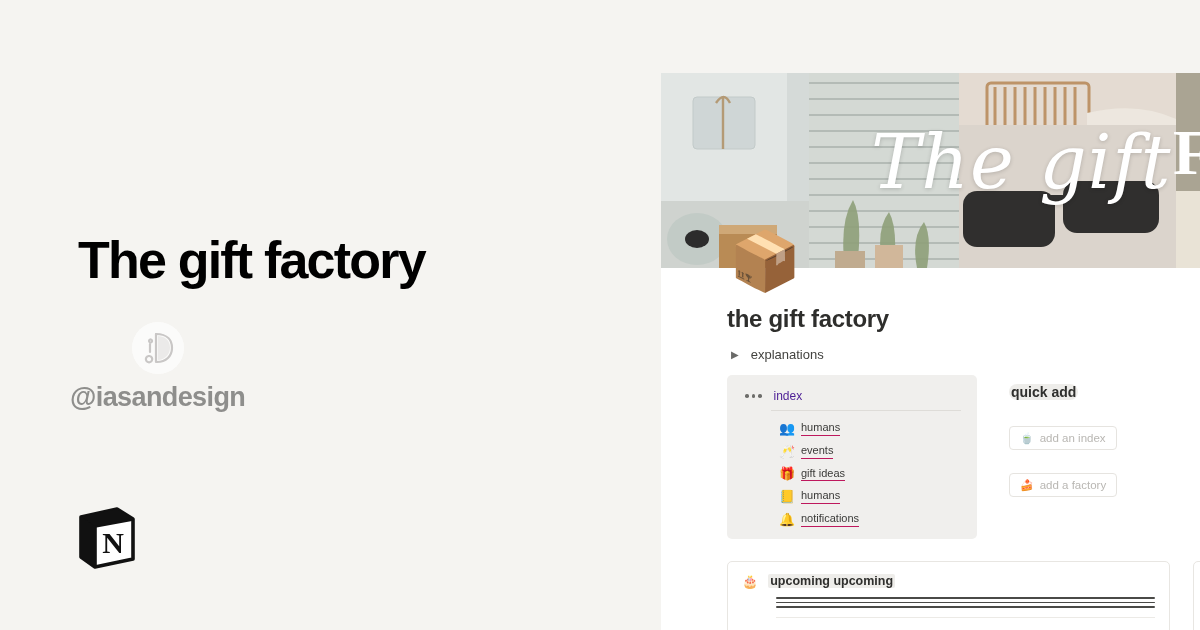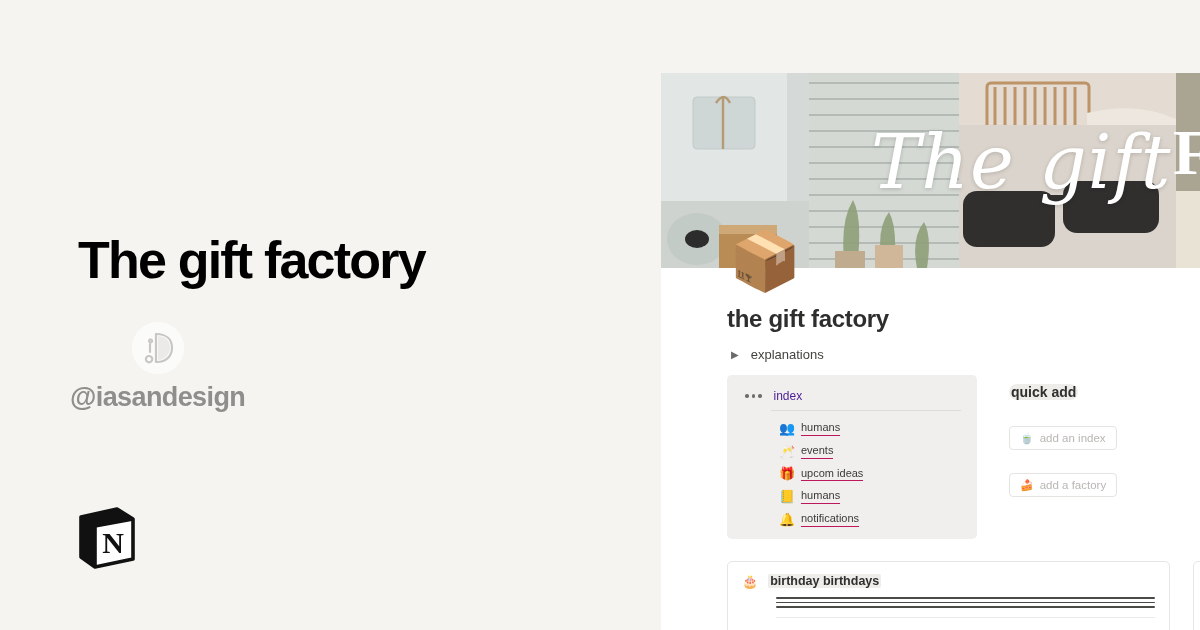--- a/index.html
+++ b/index.html
@@ -265,21 +265,21 @@
         <div class="index-item">
           <span class="index-emoji">👥</span>
           <span class="index-link">humans</span>
         </div>
         <div class="index-item">
           <span class="index-emoji">🥂</span>
           <span class="index-link">events</span>
         </div>
         <div class="index-item">
           <span class="index-emoji">🎁</span>
-          <span class="index-link">upcom ideas</span>
+          <span class="index-link">gift ideas</span>
         </div>
         <div class="index-item">
           <span class="index-emoji">📒</span>
           <span class="index-link">humans</span>
         </div>
         <div class="index-item">
           <span class="index-emoji">🔔</span>
           <span class="index-link">notifications</span>
         </div>
       </div>
@@ -293,21 +293,21 @@
     </div>
 
     <div class="qa-btn qa-2">
       <span class="qa-emoji">🍰</span>
       <span class="qa-label">add a factory</span>
     </div>
 
     <div class="bcard bcard-1">
       <div class="bcard-head">
         <span class="bcard-emoji">🎂</span>
-        <span class="bcard-title">birthday birthdays</span>
+        <span class="bcard-title">upcoming upcoming</span>
       </div>
       <div class="bcard-body">
         <span class="bcard-lines"><i></i><i></i><i></i></span>
       </div>
       <div class="bcard-rule"></div>
     </div>
 
     <div class="bcard bcard-2">
       <div class="bcard-head">
         <span class="bcard-emoji">🎈</span>

